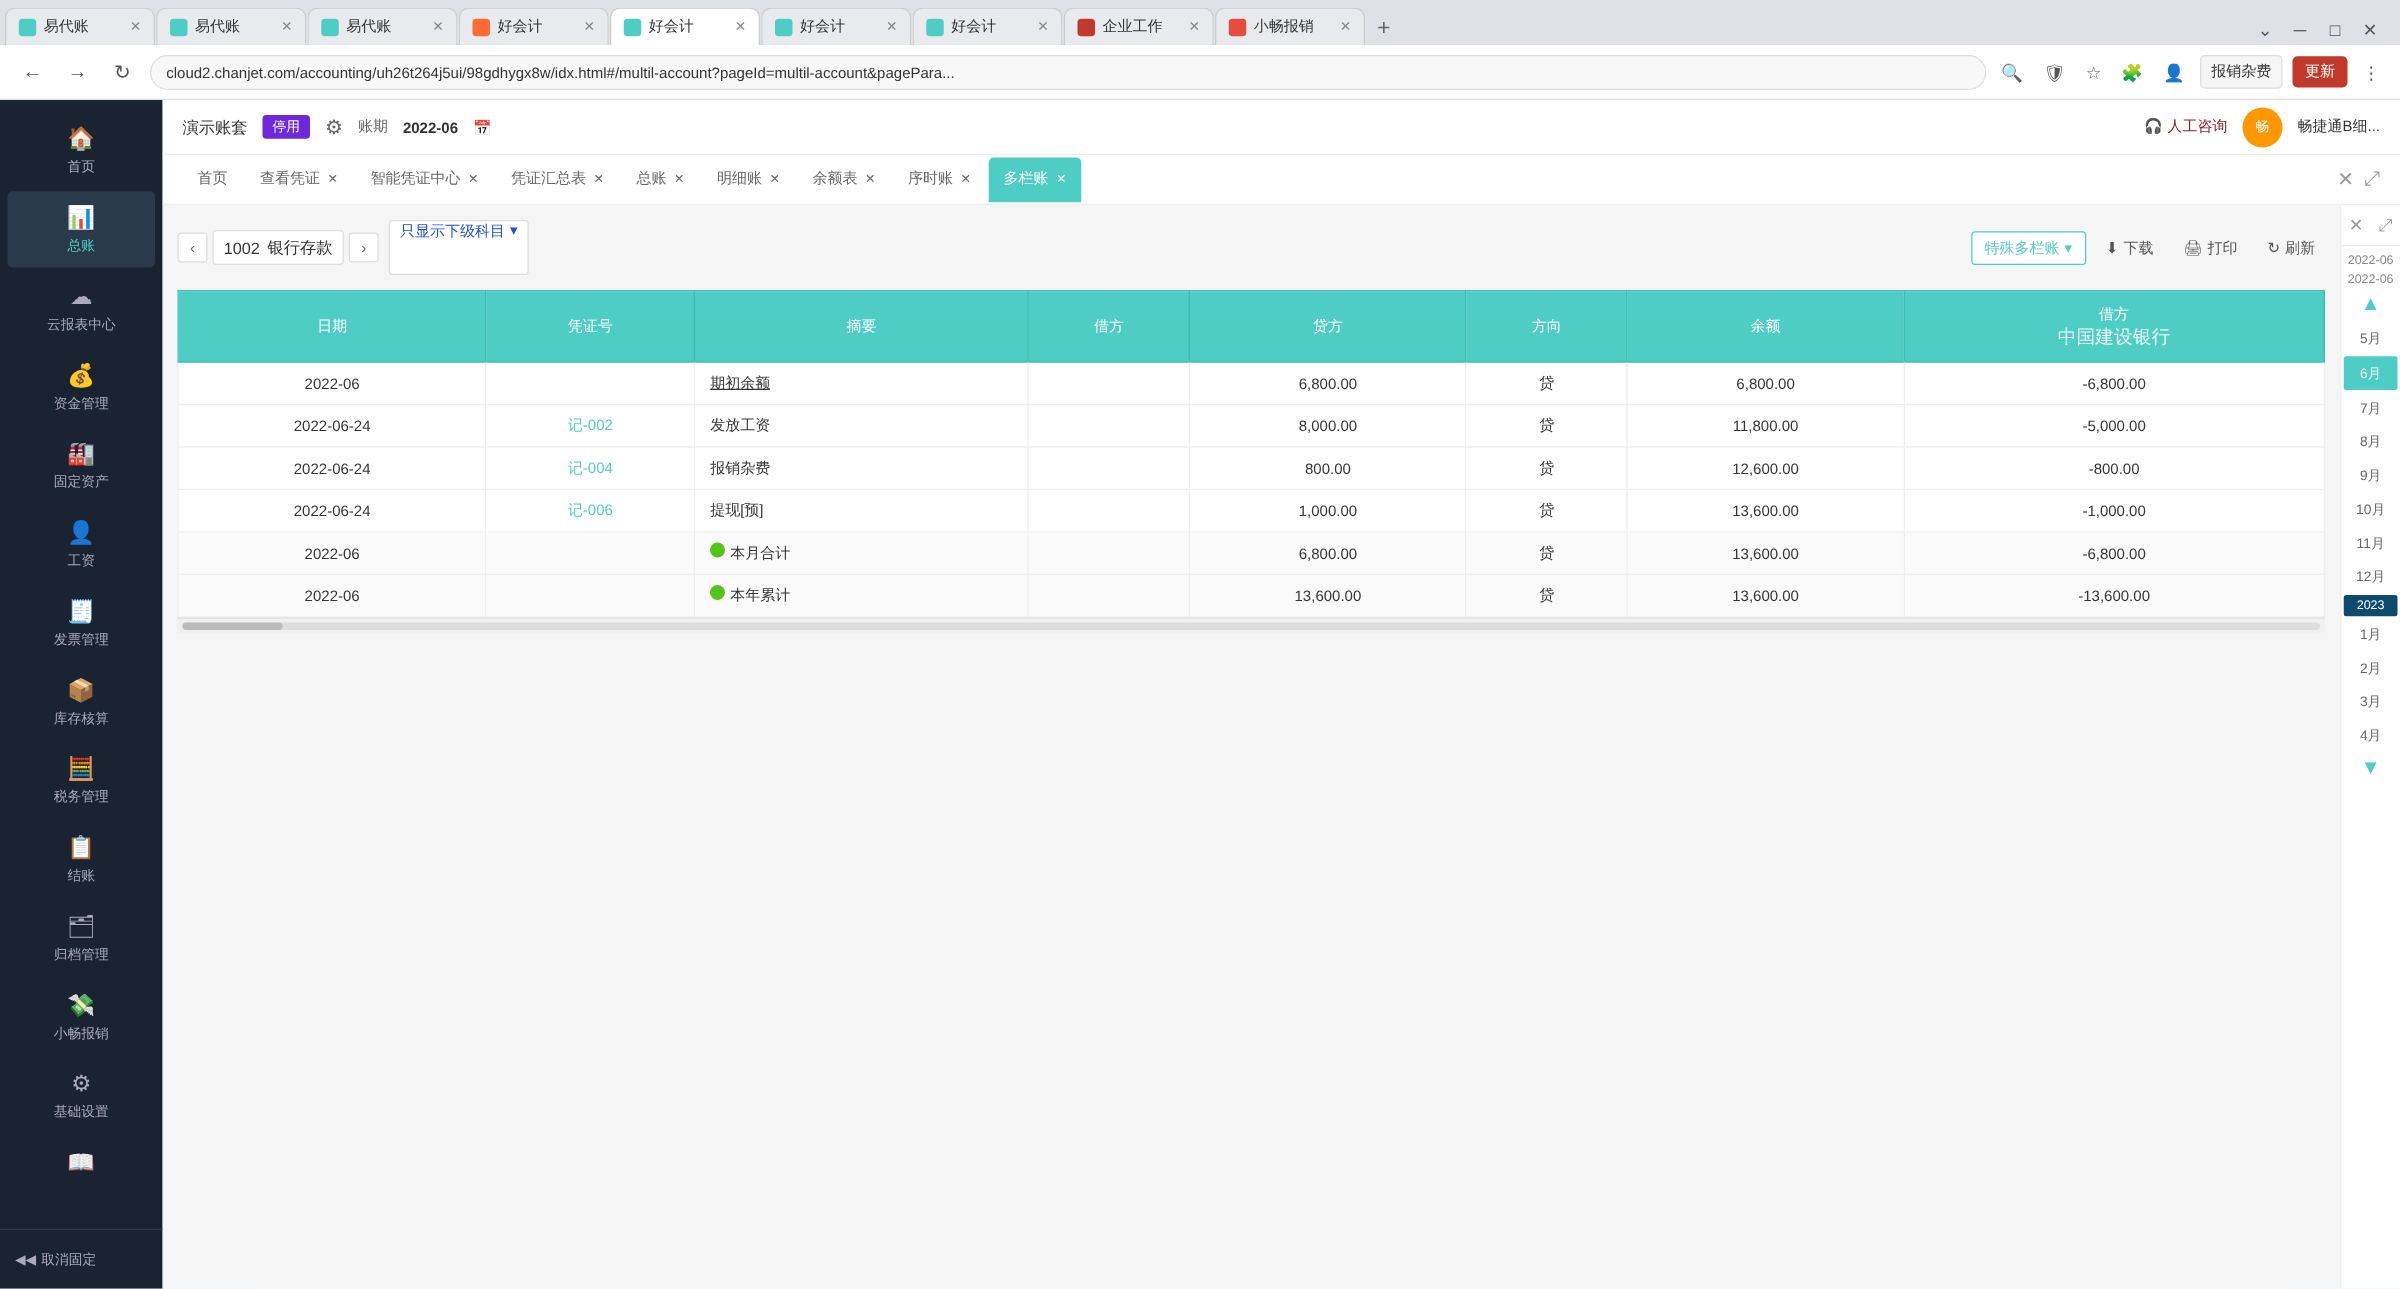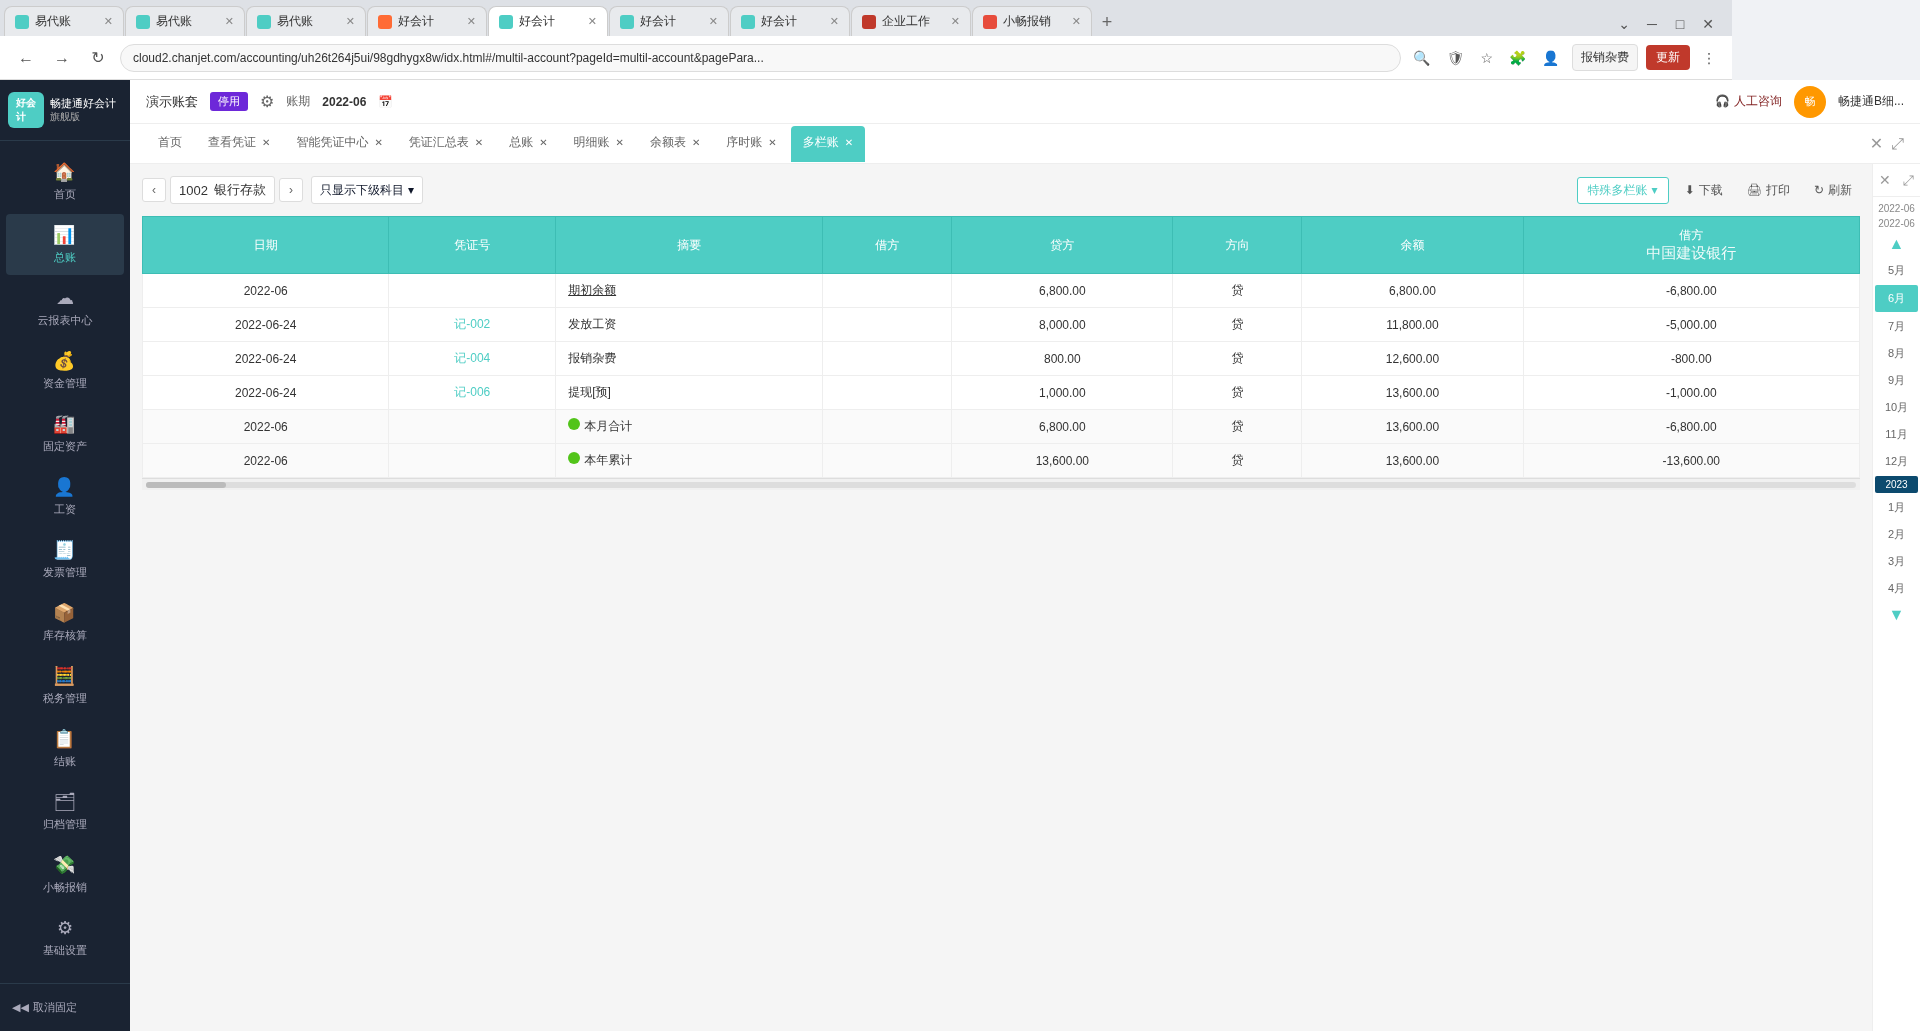--- a/index.html
+++ b/index.html
@@ -1,19 +1,19 @@
 <!DOCTYPE html>
 <html><head>
   <meta charset="utf-8">
   <style>
     * { box-sizing: border-box; margin: 0; padding: 0; }
     body { font-family: 'Microsoft YaHei', Arial, sans-serif; font-size: 12px; background: #f0f2f5; overflow: hidden; }
 
     
-    .browser-chrome { background: #404040; width: 1732px; }
+    .browser-chrome { background: #404040; width: 1920px; }
     .tab-bar { display: flex; align-items: flex-end; height: 36px; background: #dee1e6; padding: 0 4px; gap: 1px; }
     .tab { display: flex; align-items: center; height: 30px; padding: 0 10px; background: #e8eaed; border-radius: 8px 8px 0 0; font-size: 12px; color: #333; gap: 6px; min-width: 120px; cursor: pointer; border: 1px solid #ccc; border-bottom: none; }
     .tab.active { background: #fff; color: #333; }
     .tab-close { margin-left: auto; color: #888; font-size: 11px; cursor: pointer; }
     .tab-add { width: 28px; height: 28px; display: flex; align-items: center; justify-content: center; color: #666; font-size: 18px; cursor: pointer; }
     .tab-controls { display: flex; align-items: center; margin-left: auto; gap: 4px; padding-right: 8px; }
     .tab-ctrl-btn { width: 24px; height: 24px; display: flex; align-items: center; justify-content: center; color: #555; font-size: 14px; cursor: pointer; }
 
     .address-bar { display: flex; align-items: center; height: 44px; background: #fff; padding: 0 12px; gap: 8px; border-bottom: 1px solid #ddd; }
     .nav-btn { width: 28px; height: 28px; display: flex; align-items: center; justify-content: center; color: #555; font-size: 16px; cursor: pointer; border-radius: 50%; }
@@ -63,21 +63,21 @@
 
     
     .content-area { flex: 1; display: flex; overflow: hidden; background: #f5f5f5; }
     .ledger-main { flex: 1; padding: 12px; overflow-y: auto; }
 
     
     .ledger-toolbar { display: flex; align-items: center; margin-bottom: 12px; gap: 8px; }
     .account-nav { display: flex; align-items: center; gap: 4px; }
     .nav-arrow { width: 24px; height: 24px; display: flex; align-items: center; justify-content: center; border: 1px solid #ddd; border-radius: 3px; cursor: pointer; color: #666; background: white; }
     .account-code { font-size: 13px; color: #333; padding: 0 8px; background: white; border: 1px solid #ddd; border-radius: 3px; height: 28px; display: flex; align-items: center; gap: 6px; }
-    .filter-dropdown { display: flex; align-items: center; gap: 4px; border: 1px solid #ddd; border-radius: 3px; padding: 0 8px; height: 28px; background: white; cursor: pointer; font-size: 12px; color: #0f172a; }
+    .filter-dropdown { display: flex; gap: 4px; border: 1px solid #ddd; border-radius: 3px; padding: 0 8px; height: 44px; background: white; cursor: pointer; font-size: 12px; color: #1d4ed8; }
     .toolbar-right { margin-left: auto; display: flex; align-items: center; gap: 8px; }
     .multi-col-btn { border: 1px solid #4ecdc4; color: #4ecdc4; background: white; border-radius: 3px; padding: 4px 10px; font-size: 12px; cursor: pointer; display: flex; align-items: center; gap: 4px; }
     .action-btn { display: flex; align-items: center; gap: 4px; color: #555; font-size: 12px; cursor: pointer; padding: 4px 8px; }
 
     
     .ledger-table { width: 100%; border-collapse: collapse; background: white; }
     .ledger-table th { background: #4ecdc4; color: white; padding: 10px 8px; text-align: center; font-size: 12px; font-weight: normal; border: 1px solid #3dbdb4; }
     .ledger-table td { padding: 8px; text-align: center; border: 1px solid #eee; font-size: 12px; color: #333; }
     .voucher-link { color: #4ecdc4; cursor: pointer; text-decoration: none; }
     .amount-cell { text-align: right; padding-right: 12px; }
@@ -179,27 +179,20 @@
       <button class="wuhen-btn">报销杂费</button>
       <button class="update-btn">更新</button>
       <span class="addr-action-btn">⋮</span>
     </div>
   </div>
 </div>
 
 <div class="app-wrapper">
 
   <div class="sidebar">
-    <div class="sidebar-logo">
-      <div class="logo-icon">好会<br>计</div>
-      <div>
-        <div class="logo-text">畅捷通好会计</div>
-        <div class="logo-subtitle">旗舰版</div>
-      </div>
-    </div>
     <div class="sidebar-nav">
       <div class="nav-item">
         <span class="nav-item-icon">🏠</span>
         <span>首页</span>
       </div>
       <div class="nav-item active">
         <span class="nav-item-icon">📊</span>
         <span>总账</span>
       </div>
       <div class="nav-item">

